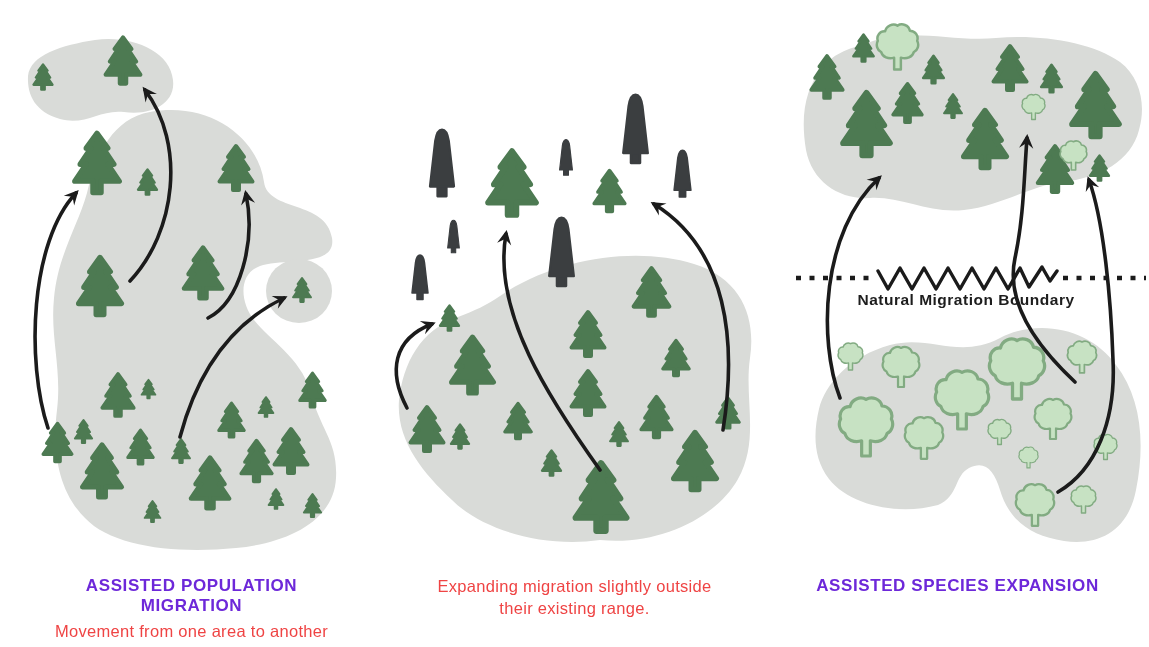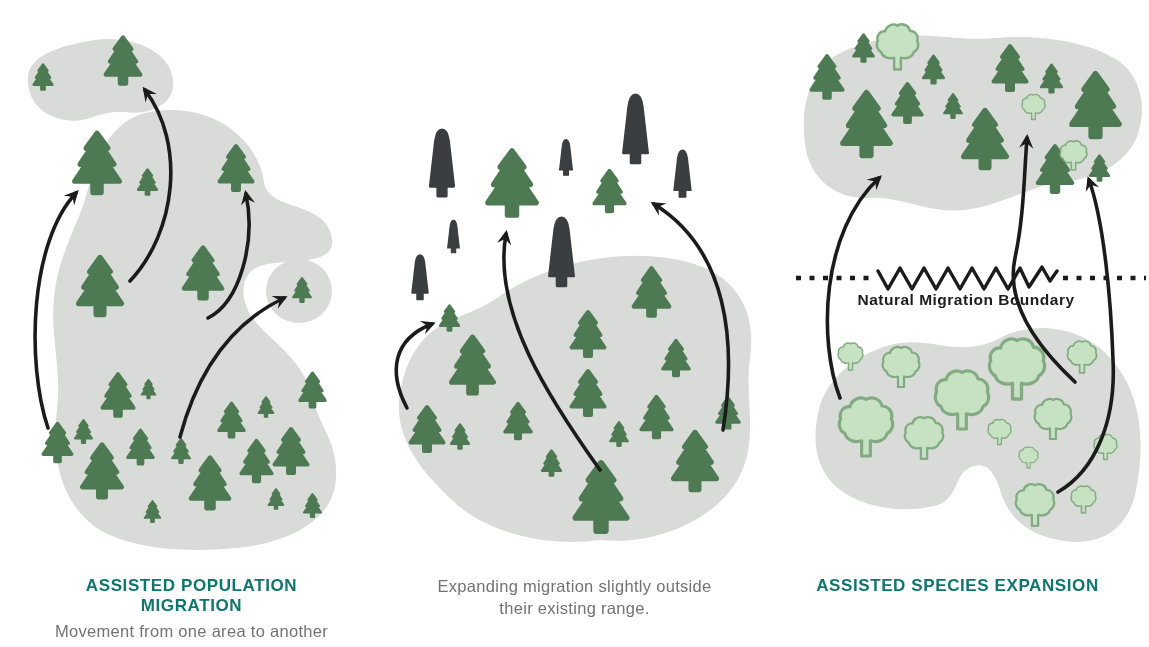--- a/index.html
+++ b/index.html
@@ -1,22 +1,22 @@
 <!DOCTYPE html>
 <html><head>
 <meta charset="utf-8">
 <style>
   html,body{margin:0;padding:0;background:#ffffff;}
   .canvas{position:relative;width:1149px;height:647px;background:#ffffff;overflow:hidden;
           font-family:"Liberation Sans", sans-serif;}
   .art{position:absolute;left:0;top:0;}
   .captions{position:absolute;left:0;top:552px;width:1149px;display:flex;}
   .caption{flex:1 1 33.33%;text-align:center;padding-top:8px;}
-  .caption h2{margin:0 0 5px 0;font-size:17px;font-weight:700;letter-spacing:0.6px;color:#0f766e;}
-  .caption p{margin:0 auto;max-width:312px;font-size:16.5px;line-height:1.33;letter-spacing:0.3px;color:#737373;}
+  .caption h2{margin:0 0 5px 0;font-size:17px;font-weight:700;letter-spacing:0.6px;color:#6d28d9;}
+  .caption p{margin:0 auto;max-width:312px;font-size:16.5px;line-height:1.33;letter-spacing:0.3px;color:#ef4444;}
 </style>
 </head>
 <body>
 
 <div class="canvas">
 
 <svg class="art" width="1149" height="555" viewBox="0 0 1149 555">
   <defs>
     <symbol id="pine" viewBox="0 0 40 52">
       <path d="M20,4 L28,15 L24.5,15 L32.5,27 L28,27 L36.5,39.5 L23,39.5 L23,48 L17,48 L17,39.5 L3.5,39.5 L12,27 L7.5,27 L15.5,15 L12,15 Z" stroke="currentColor" stroke-width="4" stroke-linejoin="round"></path>

